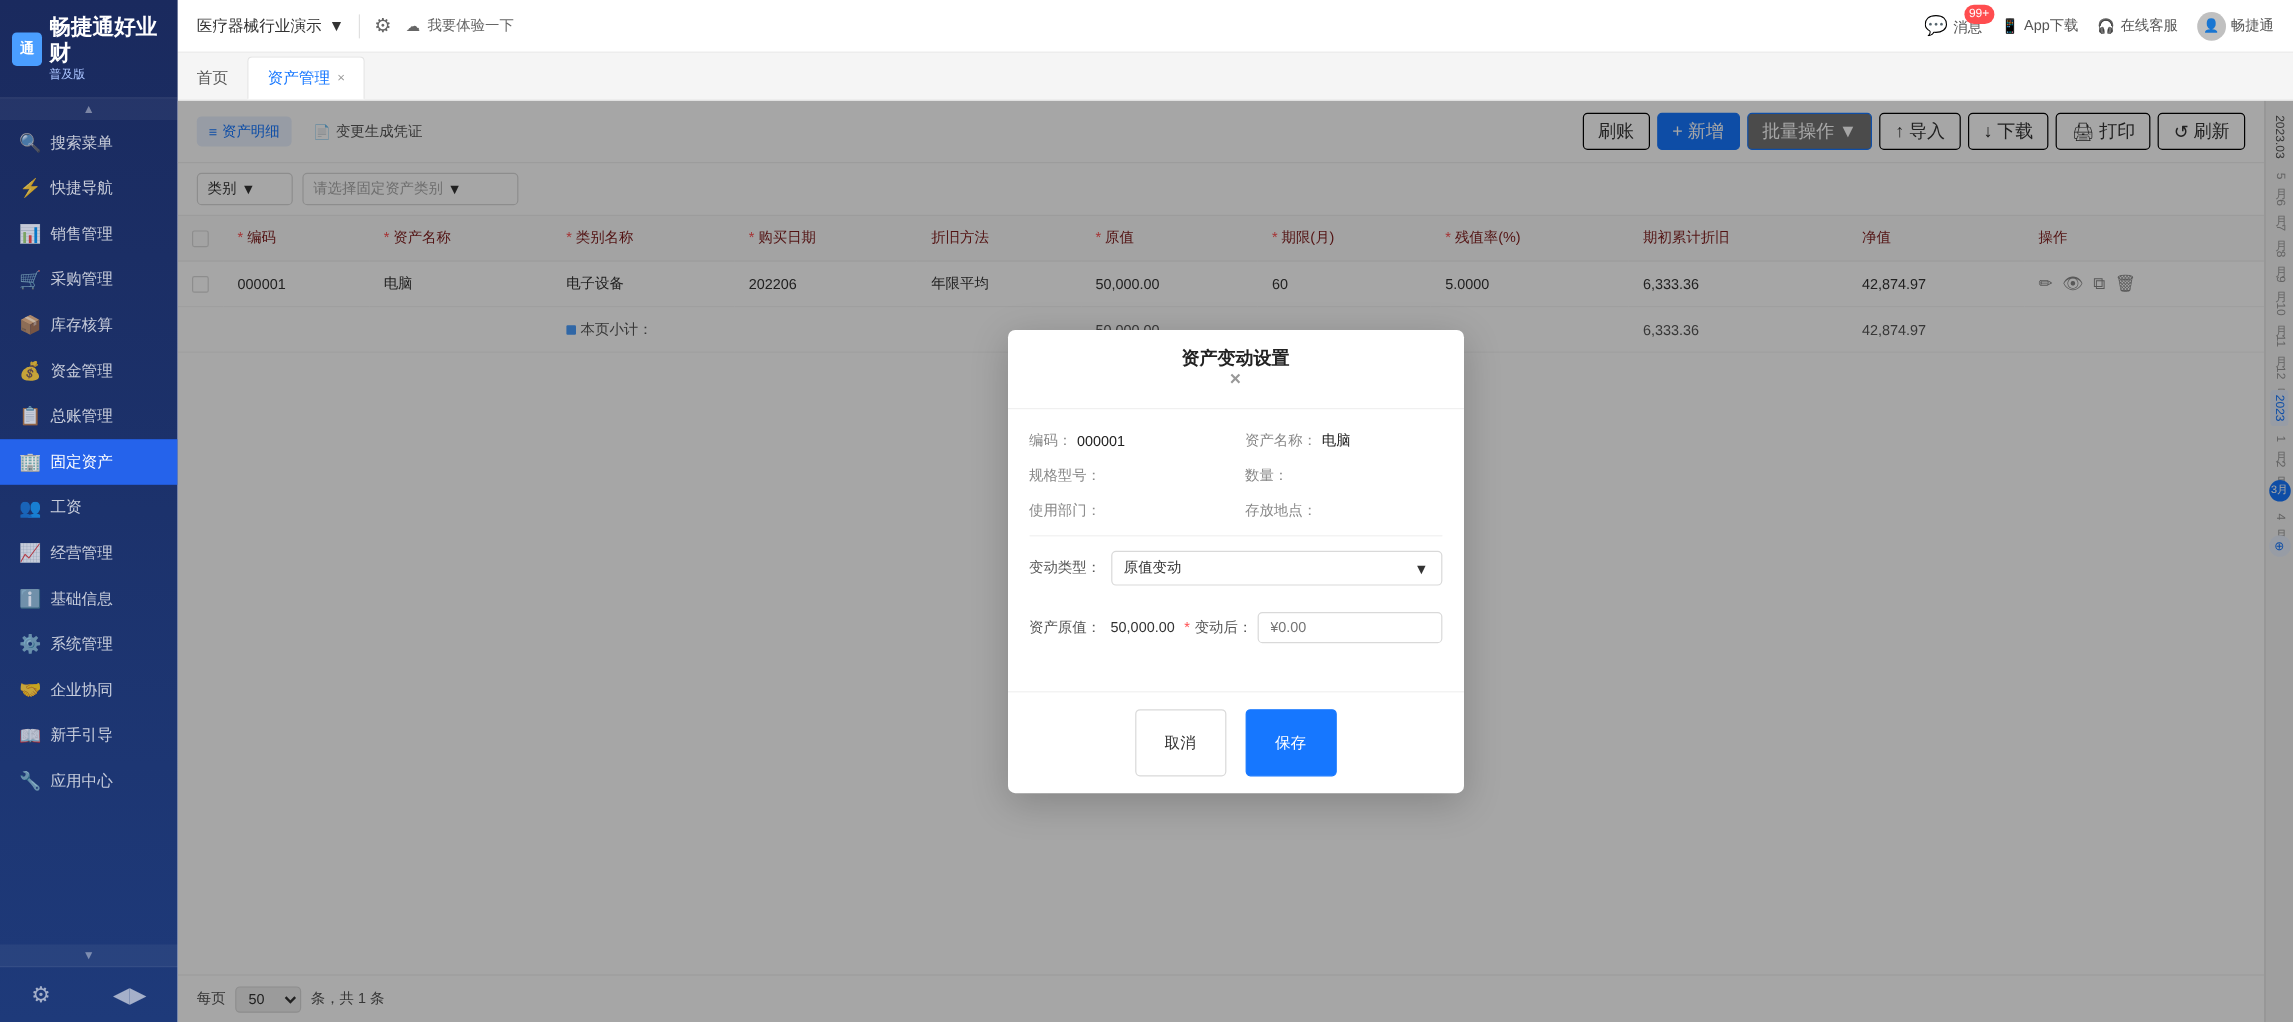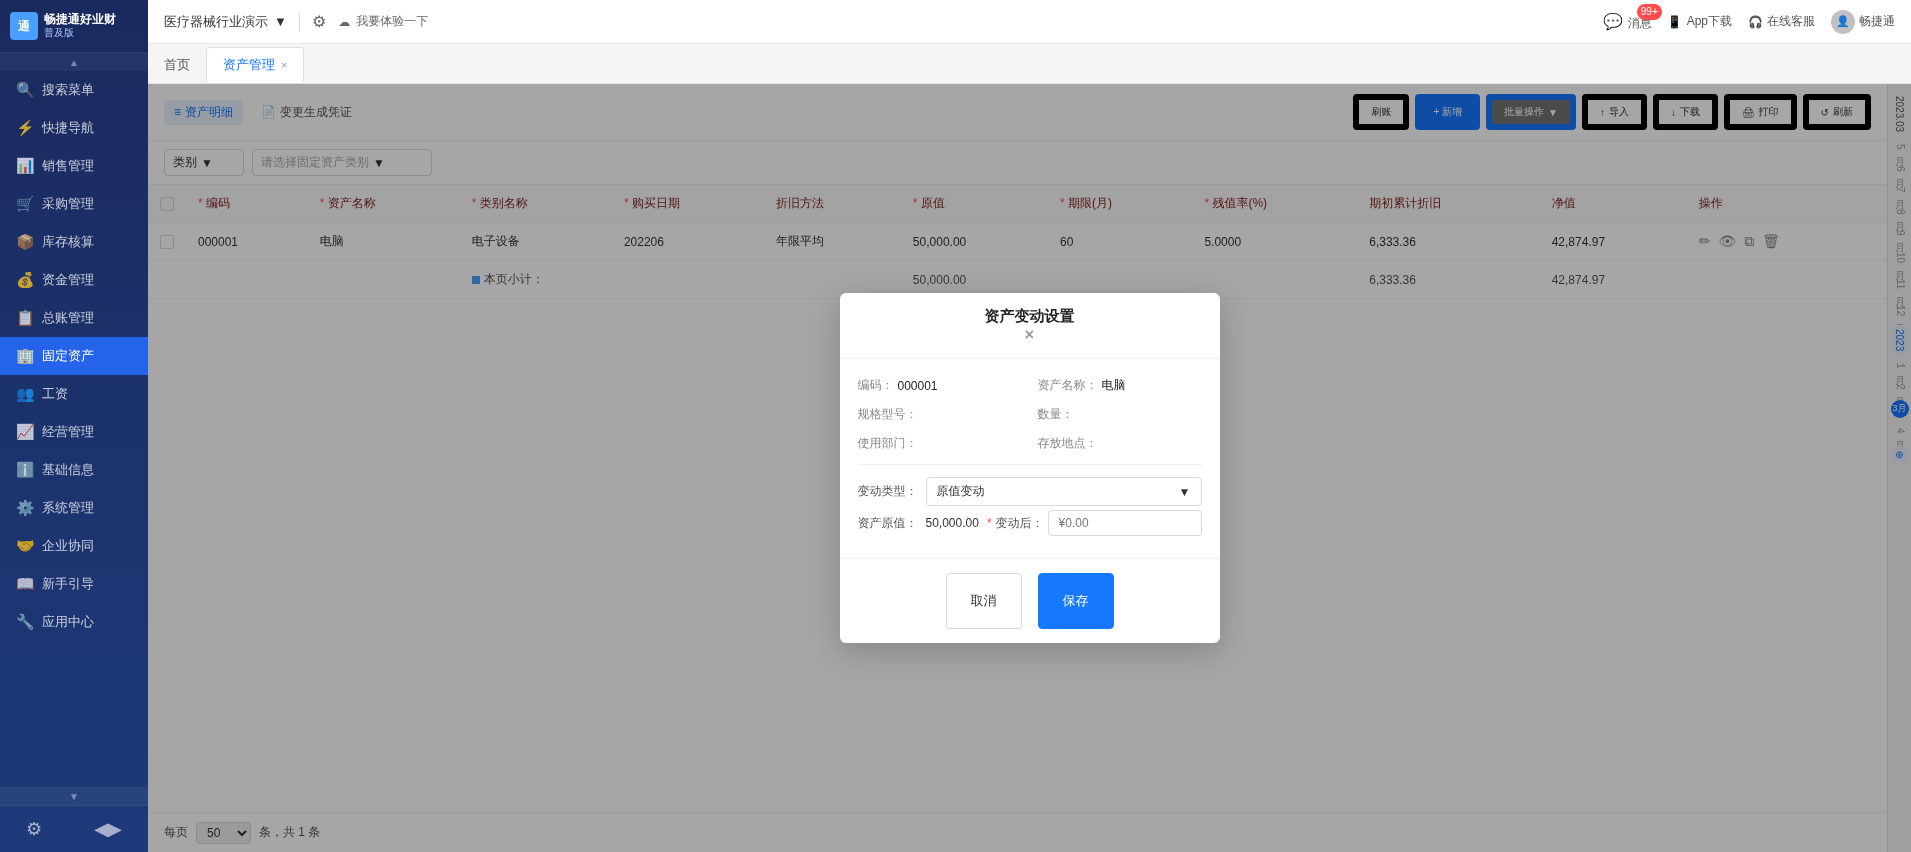--- a/index.html
+++ b/index.html
@@ -22,21 +22,21 @@
       gap: 6px;
       border-bottom: 1px solid rgba(255,255,255,0.1);
     }
     .sidebar-logo-icon {
       width: 28px; height: 28px;
       background: #4a9eff;
       border-radius: 4px;
       display: flex; align-items: center; justify-content: center;
       color: white; font-size: 12px; font-weight: bold;
     }
-    .sidebar-logo-text { color: white; font-size: 12px; font-weight: bold; line-height: 1.2; }
+    .sidebar-logo-text { color: white; font-size: 18px; font-weight: bold; line-height: 1.2; }
     .sidebar-logo-sub { color: #aac4ff; font-size: 10px; }
     .sidebar-scroll-up, .sidebar-scroll-down {
       width: 100%; height: 18px; background: rgba(255,255,255,0.05);
       display: flex; align-items: center; justify-content: center;
       color: rgba(255,255,255,0.4); font-size: 10px; cursor: pointer;
     }
     .sidebar-nav { flex: 1; overflow: hidden; }
     .nav-item {
       display: flex; align-items: center; gap: 8px;
       padding: 10px 16px;
@@ -163,22 +163,22 @@
     }
     .view-btn {
       display: flex; align-items: center; gap: 4px;
       padding: 4px 10px; border-radius: 4px;
       font-size: 12px; cursor: pointer;
       border: none; background: transparent; color: #555;
     }
     .view-btn.active { color: #1677ff; background: #e8f0fe; }
     .toolbar-right { margin-left: auto; display: flex; gap: 6px; align-items: center; }
     .btn {
-      padding: 5px 12px; border-radius: 4px; font-size: 10px;
-      cursor: pointer; display: flex; align-items: center; gap: 4px; border: 6px solid #000000; text-align: center;
+      padding: 5px 12px; border-radius: 4px; font-size: 15px;
+      cursor: pointer; display: flex; align-items: center; gap: 4px; border: 1px solid #000000; text-align: center;
     }
     .btn-default { background: white; color: #333; }
     .btn-primary { background: #1677ff; color: white; border-color: #1677ff; }
     .btn-batch { background: #737373; color: white; border-color: #1677ff; }
 
     
     .filter-row {
       display: flex; align-items: center; gap: 8px;
       padding: 8px 16px;
       border-bottom: 1px solid #f0f0f0;
@@ -293,21 +293,21 @@
     }
     .dialog-info-cell {
       flex: 1; font-size: 12px; color: #333;
       display: flex; align-items: center; gap: 4px;
     }
     .dialog-info-label { color: #888; white-space: nowrap; }
     .dialog-info-value { color: #222; }
     .dialog-divider { height: 1px; background: #f0f0f0; margin: 12px 0; }
     .dialog-form-row {
       display: flex; align-items: center;
-      margin-bottom: 4px;
+      margin-bottom: 22px;
       gap: 8px;
     }
     .dialog-form-label { font-size: 12px; color: #555; white-space: nowrap; min-width: 60px; }
     .dialog-select {
       display: flex; align-items: center; gap: 4px;
       border: 1px solid #d9d9d9; border-radius: 4px;
       padding: 5px 10px; font-size: 12px; color: #333;
       background: white; cursor: pointer; flex: 1;
     }
     .dialog-input {

